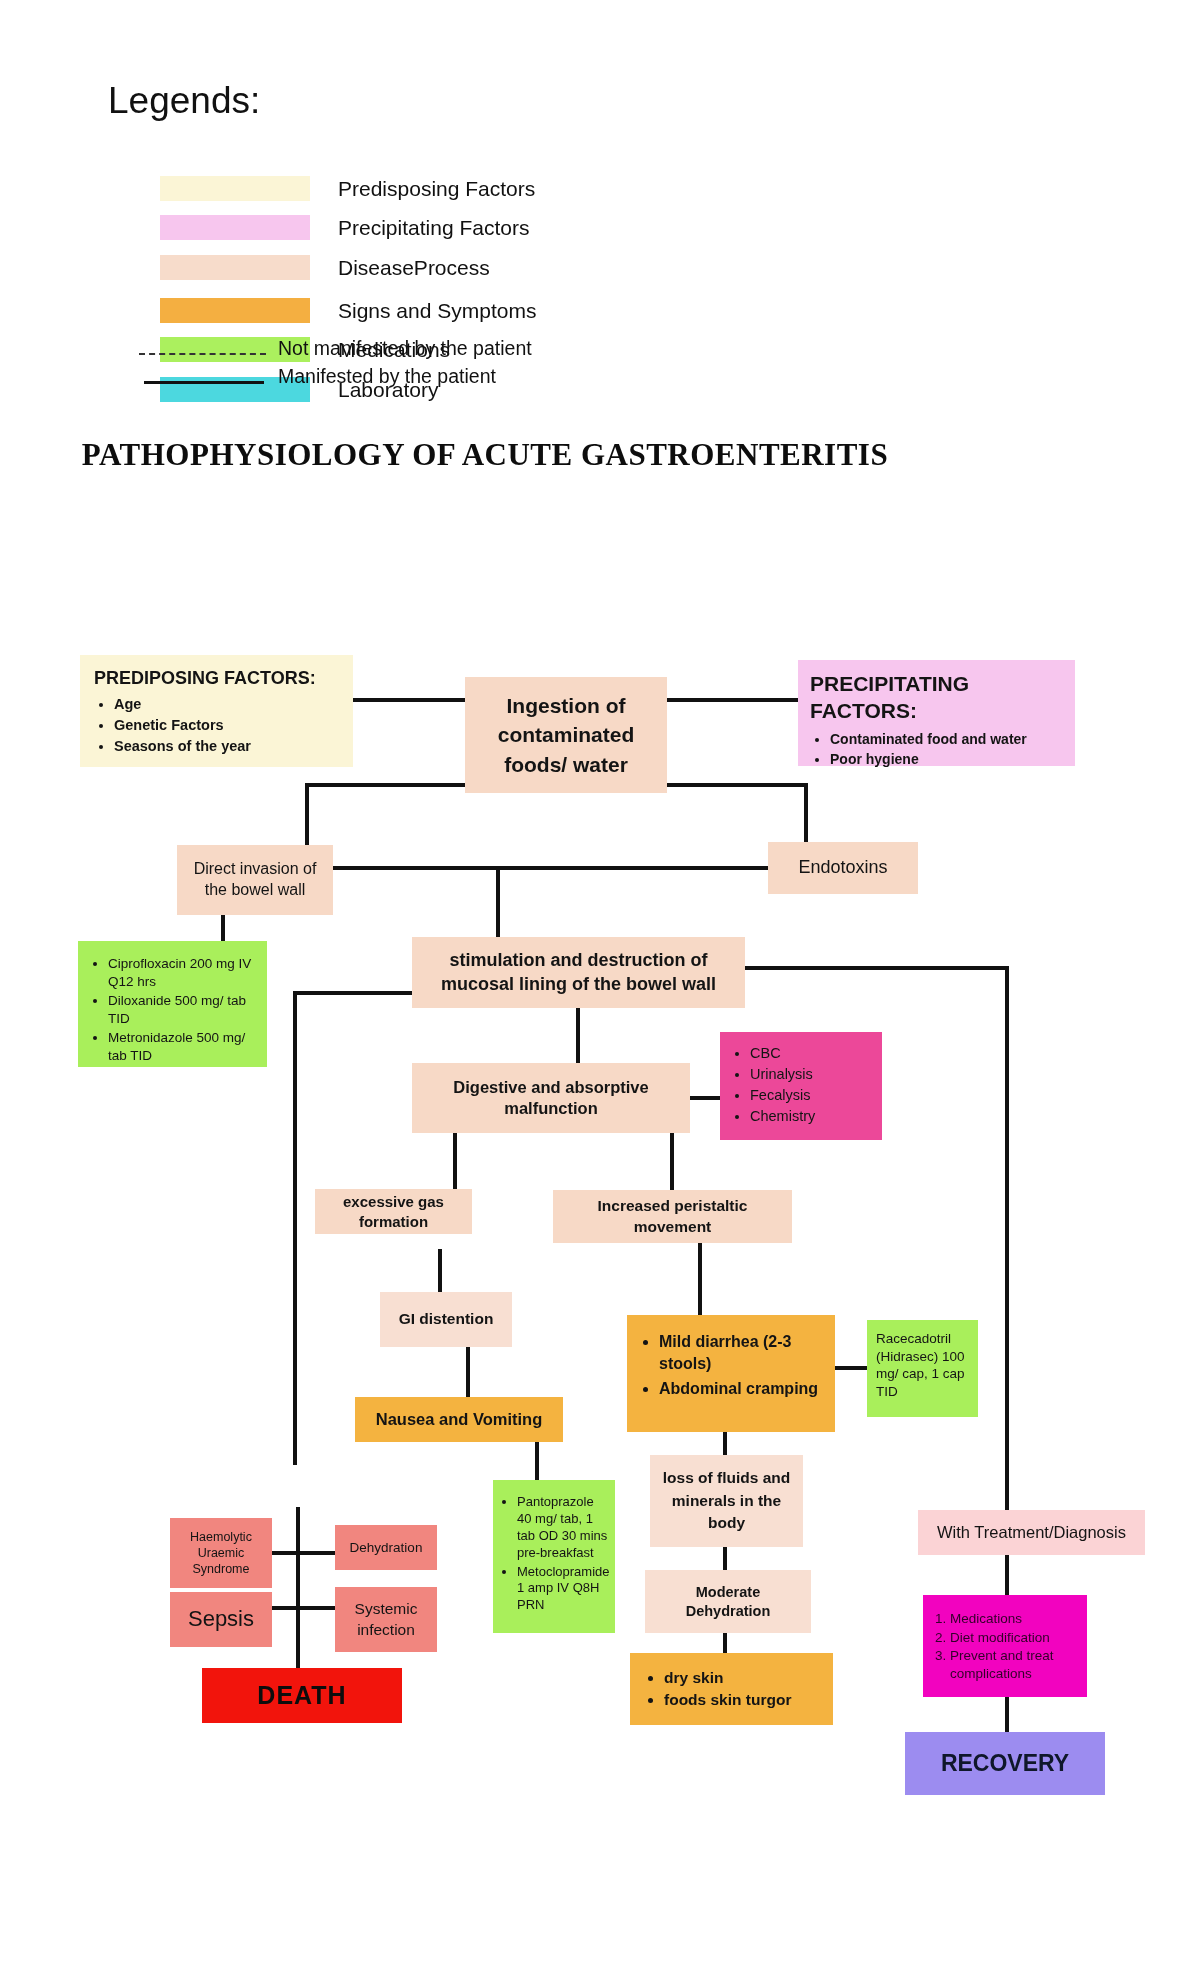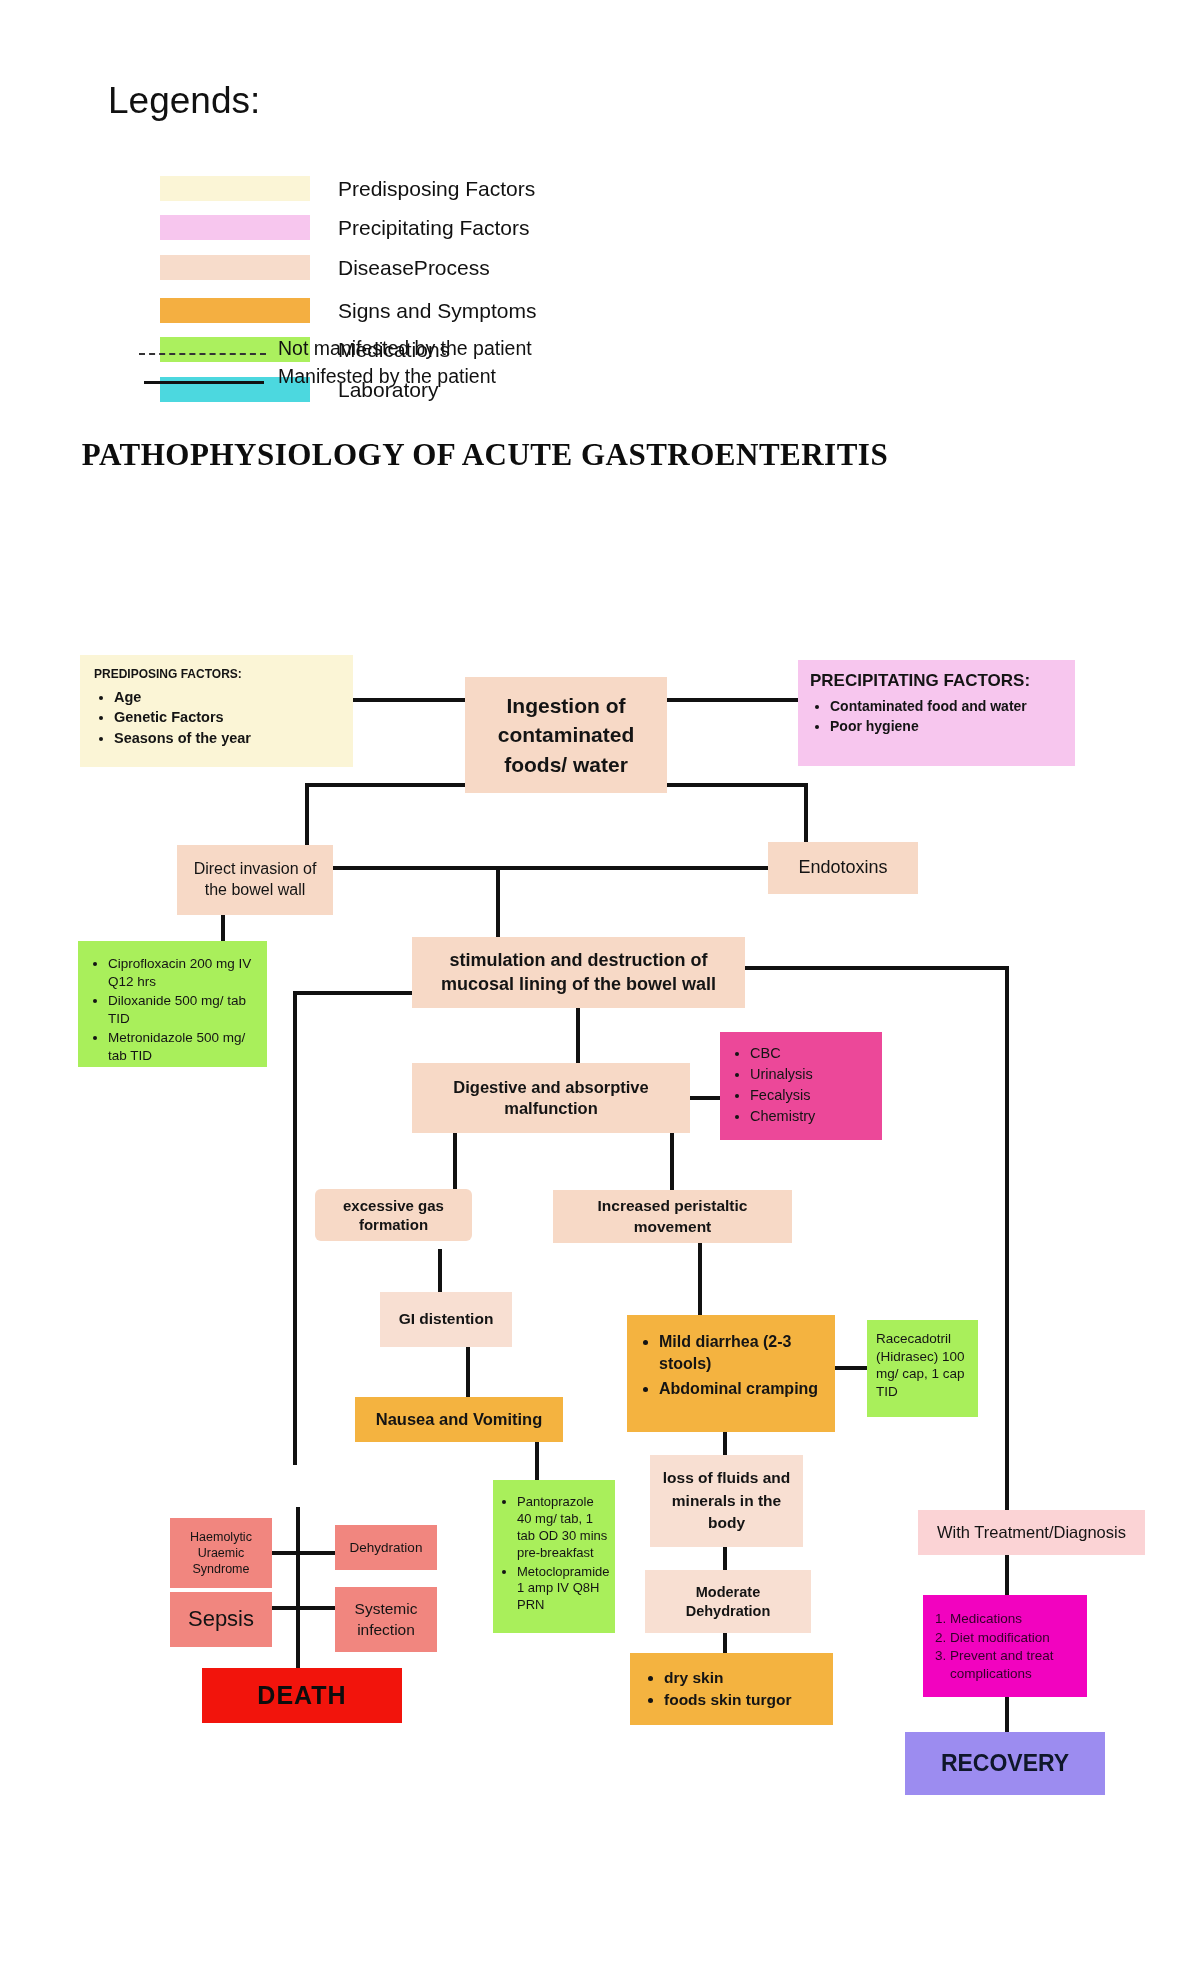--- a/index.html
+++ b/index.html
@@ -127,32 +127,32 @@
   <div class="ln ln-v" style="left:723px; top:1432px; height:23px;"></div>
   <div class="ln ln-v" style="left:723px; top:1547px; height:23px;"></div>
   <div class="ln ln-v" style="left:723px; top:1633px; height:20px;"></div>
   <div class="ln ln-v" style="left:296px; top:1507px; height:161px;"></div>
   <div class="ln ln-h" style="left:272px; top:1551px; width:63px;"></div>
   <div class="ln ln-h" style="left:272px; top:1606px; width:63px;"></div>
   <div class="ln ln-v" style="left:1005px; top:1555px; height:40px;"></div>
   <div class="ln ln-v" style="left:1005px; top:1697px; height:35px;"></div>
 
   <div class="bx bx-left bg-yellow" style="left:80px; top:655px; width:273px; height:112px; padding:12px 14px; font-size:14.5px;">
-    <div class="box-heading bold" style="font-size:12px;">PREDIPOSING FACTORS:</div>
+    <div class="box-heading bold" style="font-size:18px;">PREDIPOSING FACTORS:</div>
     <ul class="blt bold">
       <li>Age</li>
       <li>Genetic Factors</li>
       <li>Seasons of the year</li>
     </ul>
   </div>
 
   <div class="bx bg-peach bold" style="left:465px; top:677px; width:202px; height:116px; font-size:21px; line-height:1.4;">Ingestion of contaminated foods/ water</div>
 
   <div class="bx bx-left bg-pink" style="left:798px; top:660px; width:277px; height:106px; padding:10px 12px; font-size:14px;">
-    <div class="box-heading bold" style="font-size:17px;">PRECIPITATING FACTORS:</div>
+    <div class="box-heading bold" style="font-size:21px;">PRECIPITATING FACTORS:</div>
     <ul class="blt bold">
       <li>Contaminated food and water</li>
       <li>Poor hygiene</li>
     </ul>
   </div>
 
   <div class="bx bg-peach" style="left:177px; top:845px; width:156px; height:70px; font-size:16px;">Direct invasion of the bowel wall</div>
 
   <div class="bx bg-peach" style="left:768px; top:842px; width:150px; height:52px; font-size:18px;">Endotoxins</div>
 
@@ -170,21 +170,21 @@
 
   <div class="bx bx-left bg-cyan" style="left:720px; top:1032px; width:162px; height:108px; padding:10px 10px; font-size:14.5px;">
     <ul class="blt">
       <li>CBC</li>
       <li>Urinalysis</li>
       <li>Fecalysis</li>
       <li>Chemistry</li>
     </ul>
   </div>
 
-  <div class="bx bg-peach bold" style="left:315px; top:1189px; width:157px; height:52px; font-size:15px;border-radius:6px;">excessive gas formation</div>
+  <div class="bx bg-peach bold" style="left:315px; top:1189px; width:157px; height:45px; font-size:15px;">excessive gas formation</div>
 
   <div class="bx bg-peach bold" style="left:553px; top:1190px; width:239px; height:53px; font-size:15.5px;">Increased peristaltic movement</div>
 
   <div class="bx bg-peach-light bold" style="left:380px; top:1292px; width:132px; height:55px; font-size:15.5px;">GI distention</div>
 
   <div class="bx bg-orange bold" style="left:355px; top:1397px; width:208px; height:45px; font-size:16.5px;">Nausea and Vomiting</div>
 
   <div class="bx bx-left bg-orange bold" style="left:627px; top:1315px; width:208px; height:117px; padding:14px 12px; font-size:16px; line-height:1.4;">
     <ul class="blt">
       <li>Mild diarrhea (2-3 stools)</li>

